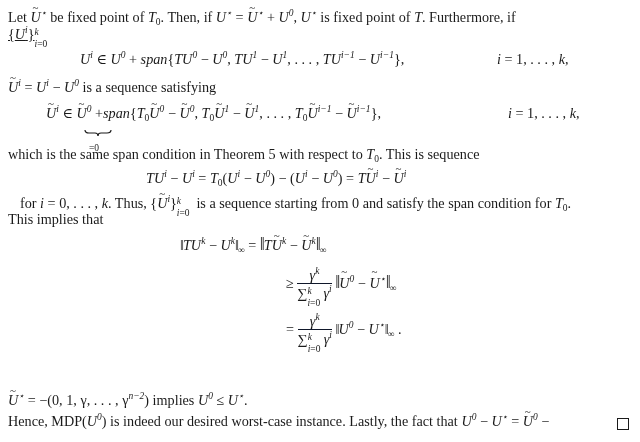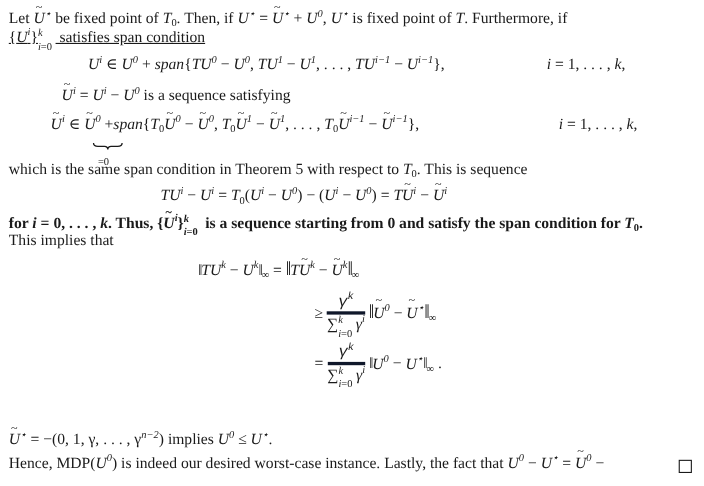--- a/index.html
+++ b/index.html
@@ -13,44 +13,44 @@
   sup, sub { font-size: 9.5px; line-height: 0; position: relative; }
   sup { vertical-align: 0; top: -6px; }
   sub { vertical-align: 0; top: 3px; }
   .tl { position: relative; display: inline-block; }
   .tl::before { content: "~"; position: absolute; top: -10px; left: 2px; font-size: 11px; font-style: normal; }
   .ss { position: relative; display: inline-block; }
   .ss sup { position: absolute; top: -7px; left: 0; }
   .ss sub { position: absolute; top: 5px; left: 0; }
   .norm { font-style: normal; letter-spacing: -1px; }
   .frac { display: inline-block; text-align: center; vertical-align: middle; }
-  .frac .num { display: block; border-bottom: 3px solid #0f172a; padding: 0 4px 1px 4px; line-height: 14px; font-family: Liberation Mono, monospace; }
+  .frac .num { display: block; border-bottom: 1px solid #0f172a; padding: 0 4px 1px 4px; line-height: 14px; }
   .frac .den { display: block; line-height: 16px; padding-top: 1px; }
   .brace { position: absolute; left: 84px; top: 129px; width: 28px; height: 8px; }
   .under0 { position: absolute; left: 89px; top: 140px; font-size: 9.5px; }
   .qed { position: absolute; left: 617px; top: 418px; width: 10px; height: 10px; border: 1.4px solid #1a1a1a; }
 </style>
 </head>
 <body>
 
 <div class="ln" style="left:8px; top:9px;">
   <span>Let </span><i><span class="tl">U</span><sup>⋆</sup></i><span> be fixed point of </span><i>T</i><sub>0</sub><span>. Then, if </span><i>U<sup>⋆</sup></i><span> = </span><i><span class="tl">U</span><sup>⋆</sup></i><span> + </span><i>U<sup>0</sup></i><span>, </span><i>U<sup>⋆</sup></i><span> is fixed point of </span><i>T</i><span>. Furthermore, if</span>
 </div>
 <div class="ln" style="left:8px; top:26px;text-decoration:underline;">
-  {<i>U<sup>i</sup></i>}<span class="ss"><sup><i>k</i></sup><sub><i>i</i>=0</sub></span><span style="display:inline-block;width:16px"></span><span> satisfies span condition</span>
+  {<i>U<sup>i</sup></i>}<span class="ss"><sup><i>k</i></sup><sub><i>i</i>=0</sub></span><span style="display:inline-block;width:16px"></span>
 </div>
 
 <div class="ln" style="left:56px; top:51px;margin-left:24px;">
   <i>U<sup>i</sup></i> ∈ <i>U<sup>0</sup></i> + <i>span</i>{<i>TU<sup>0</sup></i> − <i>U<sup>0</sup></i>, <i>TU<sup>1</sup></i> − <i>U<sup>1</sup></i>, . . . , <i>TU<sup>i−1</sup></i> − <i>U<sup>i−1</sup></i>},
 </div>
 <div class="ln" style="left:497px; top:51px;">
   <i>i</i> = 1, . . . , <i>k</i>,
 </div>
 
-<div class="ln" style="left:8px; top:79px;margin-left:48px;">
+<div class="ln" style="left:8px; top:79px;">
   <i><span class="tl">U</span><sup>i</sup></i><span> = </span><i>U<sup>i</sup></i><span> − </span><i>U<sup>0</sup></i><span> is a sequence satisfying</span>
 </div>
 
 <div class="ln" style="left:46px; top:105px;">
   <i><span class="tl">U</span><sup>i</sup></i> ∈ <i><span class="tl">U</span><sup>0</sup></i> +<i>span</i>{<i>T</i><sub>0</sub><i><span class="tl">U</span><sup>0</sup></i> − <i><span class="tl">U</span><sup>0</sup></i>, <i>T</i><sub>0</sub><i><span class="tl">U</span><sup>1</sup></i> − <i><span class="tl">U</span><sup>1</sup></i>, . . . , <i>T</i><sub>0</sub><i><span class="tl">U</span><sup>i−1</sup></i> − <i><span class="tl">U</span><sup>i−1</sup></i>},
 </div>
 <svg class="brace" viewBox="0 0 28 8">
   <path d="M1 1 Q1 4 5 4 L11 4 Q14 4 14 7 Q14 4 17 4 L23 4 Q27 4 27 1" fill="none" stroke="#1a1a1a" stroke-width="1.2"></path>
 </svg>
 <div class="ln under0">=0</div>
@@ -59,21 +59,21 @@
 </div>
 
 <div class="ln" style="left:8px; top:146px;">
   <span>which is the same span condition in Theorem 5 with respect to </span><i>T</i><sub>0</sub><span>. This is sequence</span>
 </div>
 
 <div class="ln" style="left:146px; top:170px;text-align:center;">
   <i>TU<sup>i</sup></i> − <i>U<sup>i</sup></i> = <i>T</i><sub>0</sub>(<i>U<sup>i</sup></i> − <i>U<sup>0</sup></i>) − (<i>U<sup>i</sup></i> − <i>U<sup>0</sup></i>) = <i>T<span class="tl">U</span><sup>i</sup></i> − <i><span class="tl">U</span><sup>i</sup></i>
 </div>
 
-<div class="ln" style="left:8px; top:195px;font-weight:bold;">
+<div class="ln" style="left:20px; top:195px;">
   <span>for </span><i>i</i> = 0, . . . , <i>k</i><span>. Thus, </span>{<i><span class="tl">U</span><sup>i</sup></i>}<span class="ss"><sup><i>k</i></sup><sub><i>i</i>=0</sub></span><span style="display:inline-block;width:16px"></span><span> is a sequence starting from 0 and satisfy the span condition for </span><i>T</i><sub>0</sub><span>.</span>
 </div>
 <div class="ln" style="left:8px; top:211px;">This implies that</div>
 
 <div class="ln" style="left:180px; top:236px;">
   <span class="norm">‖</span><i>TU<sup>k</sup></i> − <i>U<sup>k</sup></i><span class="norm">‖</span><sub>∞</sub> = <span class="norm" style="font-size:18px">‖</span><i>T<span class="tl">U</span><sup>k</sup></i> − <i><span class="tl">U</span><sup>k</sup></i><span class="norm" style="font-size:18px">‖</span><sub>∞</sub>
 </div>
 <div class="ln" style="left:286px; top:268px; line-height:normal;">
   <span>≥</span>
   <span class="frac">

